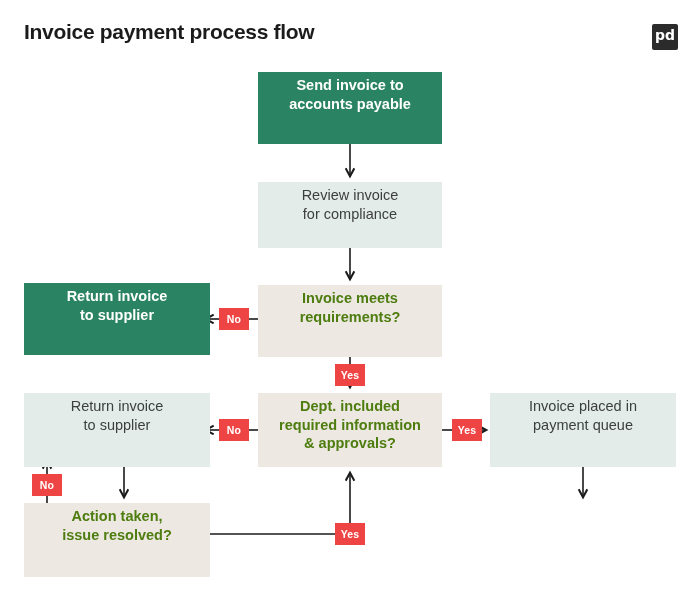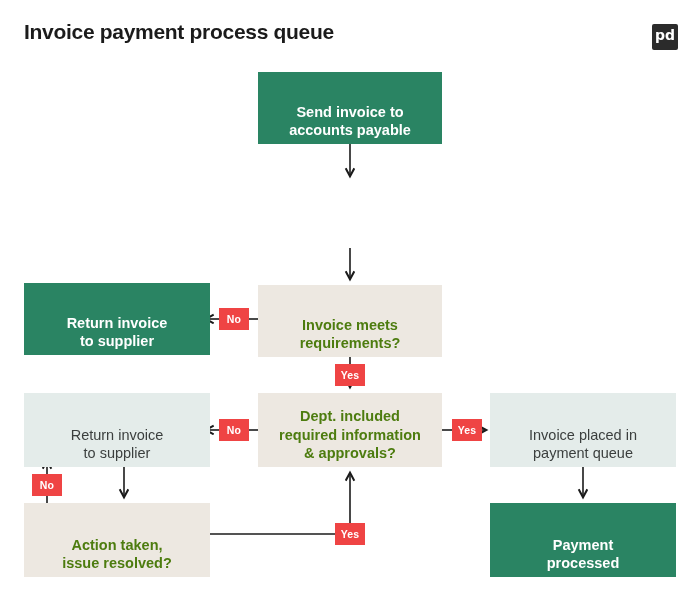--- a/index.html
+++ b/index.html
@@ -57,21 +57,21 @@
     left: 0; top: 0;
     width: 700px;
     height: 597px;
     pointer-events: none;
   }
 
   .node {
     position: absolute;
     box-sizing: border-box;
     display: flex;
-    align-items: flex-end;
+    align-items: flex-start;
     justify-content: center;
     text-align: center;
     line-height: 1.28;
     padding: 4px 8px;
   }
   .node .node-label { display: block; white-space: pre-line; }
 
   .node.green {
     background: #2a8463;
     color: #ffffff;
@@ -100,21 +100,21 @@
     display: flex;
     align-items: center;
     justify-content: center;
     box-sizing: border-box;
     letter-spacing: 0.2px;
   }
 </style>
 </head>
 <body>
 
-<div id="page-title">Invoice payment process queue</div>
+<div id="page-title">Invoice payment process flow</div>
 
 <div id="brand-logo">
   <span class="glyph">pd</span>
 </div>
 
 <div id="flow-canvas">
 
   <svg id="flow-svg" viewBox="0 0 700 597">
     <defs>
       <marker id="ah" markerWidth="10" markerHeight="10" refX="5.4" refY="3.1" orient="auto" markerUnits="strokeWidth">
@@ -149,20 +149,24 @@
 
       <line x1="583" y1="467" x2="583" y2="497" marker-end="url(#ah)"></line>
     </g>
   </svg>
 
   <div class="node green" style="left:258px; top:72px; width:184px; height:72px;">
     <span class="node-label">Send invoice to
 accounts payable</span>
   </div>
 
+  <div class="node mist" style="left:258px; top:182px; width:184px; height:66px;">
+    <span class="node-label">Review invoice
+for compliance</span>
+  </div>
 
   <div class="node sand" style="left:258px; top:285px; width:184px; height:72px;">
     <span class="node-label">Invoice meets
 requirements?</span>
   </div>
 
   <div class="node green" style="left:24px; top:283px; width:186px; height:72px;">
     <span class="node-label">Return invoice
 to supplier</span>
   </div>
@@ -181,24 +185,20 @@
   <div class="node sand" style="left:24px; top:503px; width:186px; height:74px;">
     <span class="node-label">Action taken,
 issue resolved?</span>
   </div>
 
   <div class="node mist" style="left:490px; top:393px; width:186px; height:74px;">
     <span class="node-label">Invoice placed in
 payment queue</span>
   </div>
 
-  <div class="node green" style="left:490px; top:503px; width:186px; height:74px;">
-    <span class="node-label">Payment
-processed</span>
-  </div>
 
   <div class="edge-badge" style="left:219px; top:308px; width:30px; height:22px;">
     <span>No</span>
   </div>
 
   <div class="edge-badge" style="left:335px; top:364px; width:30px; height:22px;">
     <span>Yes</span>
   </div>
 
   <div class="edge-badge" style="left:219px; top:419px; width:30px; height:22px;">

